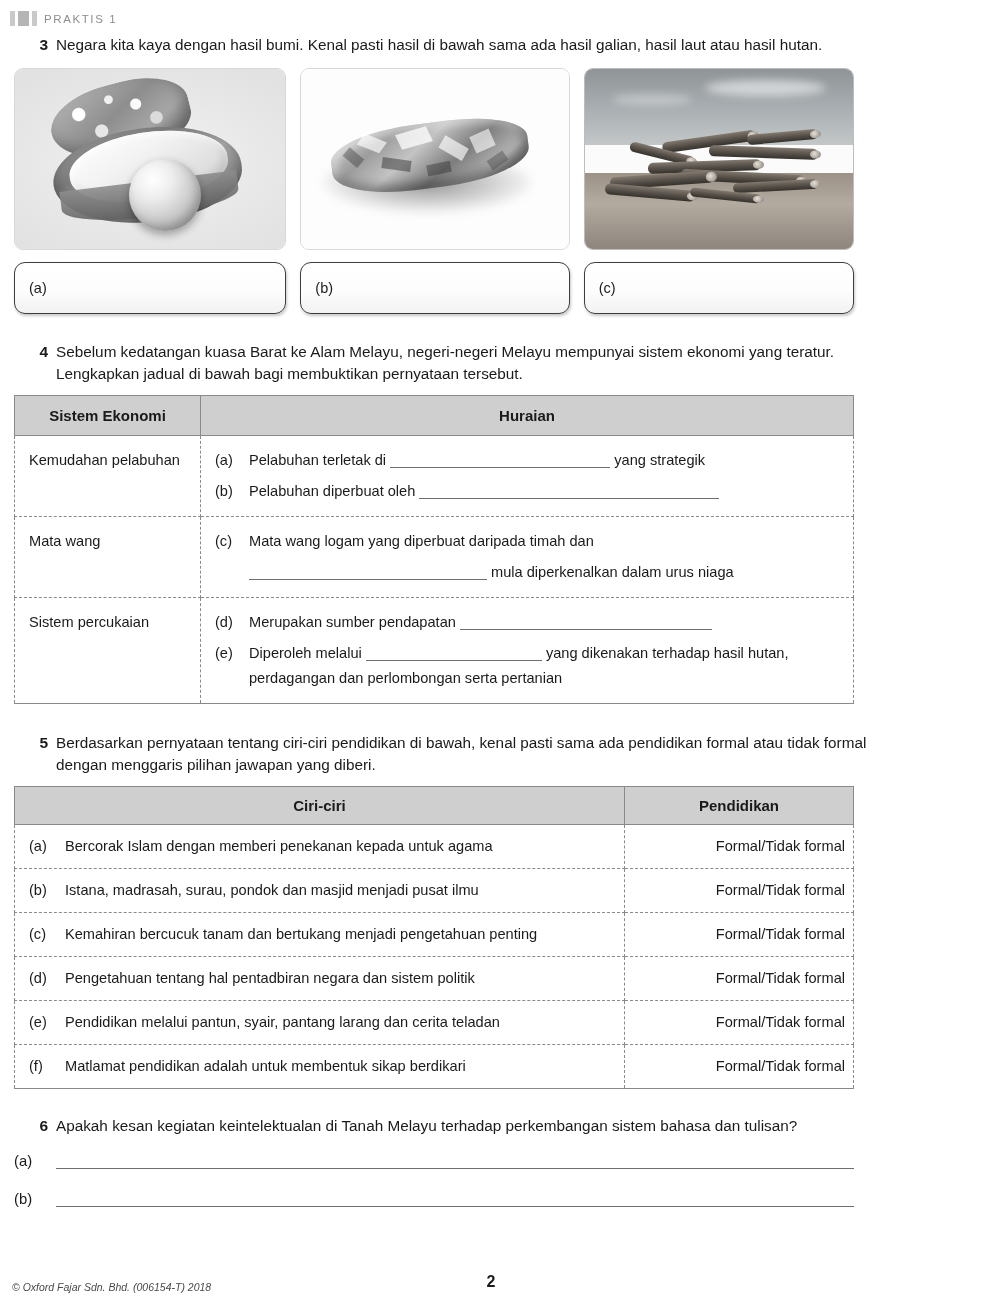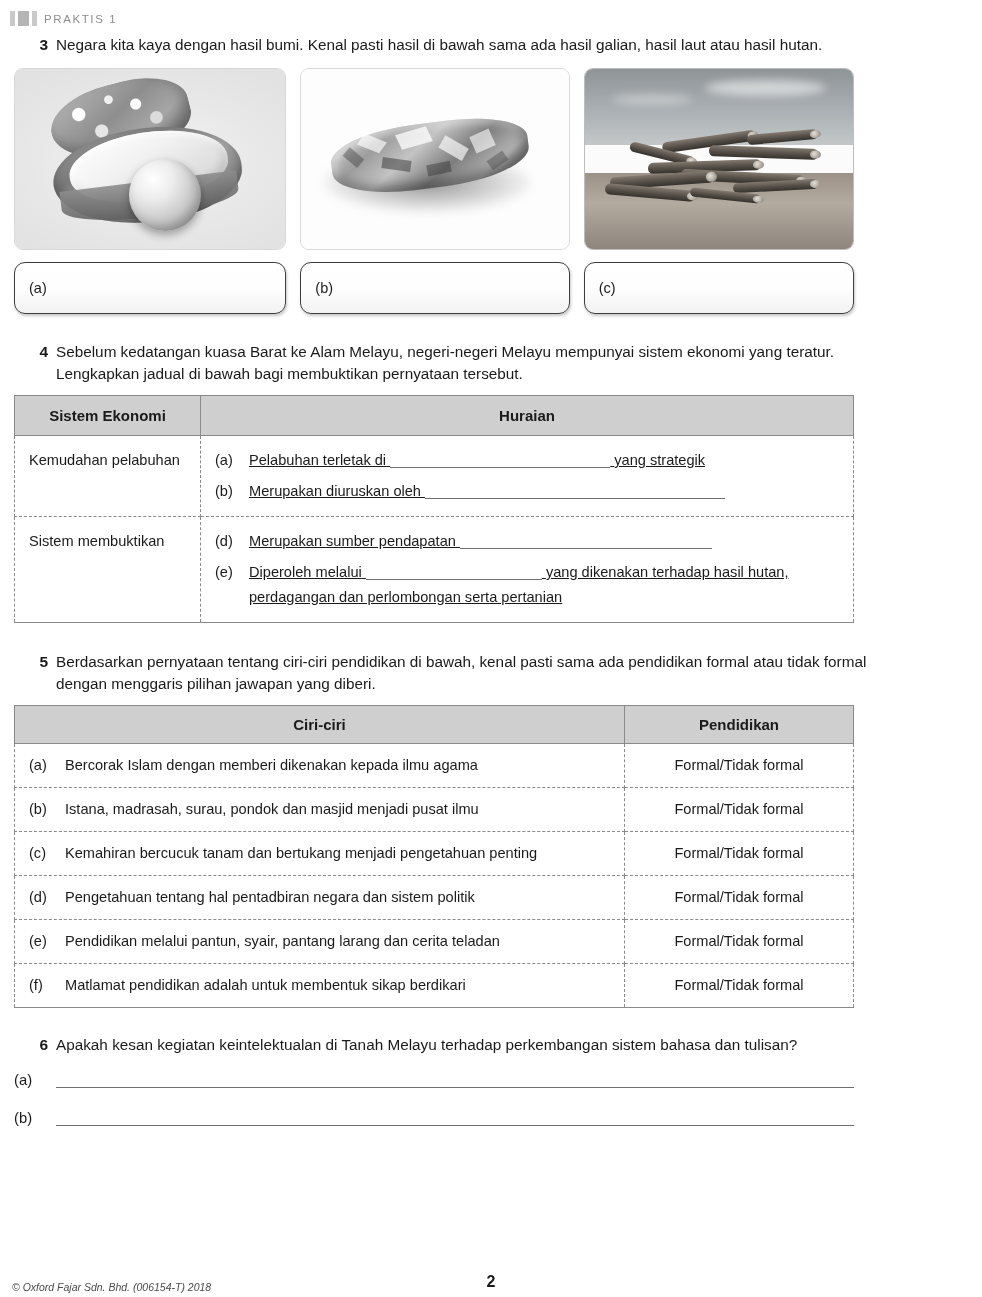--- a/index.html
+++ b/index.html
@@ -214,21 +214,21 @@
     border-right: 1px dashed #8a8a8a;
     border-bottom: 1px dashed #8a8a8a;
     padding: 12px 8px 12px 14px;
     line-height: 25px;
   }
   .wb tbody tr:last-child td { border-bottom: 1px solid #8a8a8a; }
   .col-sys { width: 186px; }
   .item { display: flex; }
   .item + .item { margin-top: 6px; }
   .item .lbl { width: 34px; min-width: 34px; }
-  .item .txt { flex: 1; text-decoration: underline; }
+  .item .txt { flex: 1; }
   .blank {
     display: inline-block;
     border-bottom: 1.6px solid #6e6e6e;
     height: 15px;
     vertical-align: -3px;
   }
   .b-220 { width: 220px; }
   .b-250 { width: 252px; }
   .b-240 { width: 238px; }
   .b-300 { width: 300px; }
@@ -237,21 +237,21 @@
   
   #q5 { margin-top: 28px; padding-left: 28px; }
   #q5 .q-body { padding-right: 84px; }
 
   .wb2 thead th { padding: 10px 19px; margin-top: 24px; }
   .wb2 tbody td {
     padding: 11px 8px 11px 14px;
     line-height: 21px;
   }
   .wb2 .col-ciri { width: 610px; }
-  .wb2 .col-pend { text-align: center; padding-left: 8px; }
+  .wb2 .col-pend { text-align: right; padding-left: 8px; }
   .wb2 .row-item { display: flex; }
   .wb2 .row-item .lbl { width: 36px; min-width: 36px; }
 
   
   #q6 { margin-top: 26px; padding-left: 28px; }
   #q6 .q-body { padding-right: 58px; }
   .q6-lines { margin: 16px 0 0 14px; width: 840px; }
   .q6-line { display: flex; align-items: flex-end; margin-bottom: 22px; }
   .q6-line .lbl { width: 42px; min-width: 42px; font-size: 14.8px; }
   .q6-line .rule { flex: 1; border-bottom: 1.6px solid #6e6e6e; height: 16px; }
@@ -381,30 +381,46 @@
           <span class="lbl">(a)</span>
           <span class="txt">
             <span>Pelabuhan terletak di</span>
             <span class="blank b-220"></span>
             <span>yang strategik</span>
           </span>
         </div>
         <div class="item">
           <span class="lbl">(b)</span>
           <span class="txt">
-            <span>Merupakan diuruskan oleh</span>
+            <span>Pelabuhan diperbuat oleh</span>
             <span class="blank b-300"></span>
           </span>
         </div>
       </td>
     </tr>
 
-
-    <tr>
-      <td class="col-sys">Sistem membuktikan</td>
+    <tr>
+      <td class="col-sys">Mata wang</td>
+      <td>
+        <div class="item">
+          <span class="lbl">(c)</span>
+          <span class="txt">Mata wang logam yang diperbuat daripada timah dan</span>
+        </div>
+        <div class="item">
+          <span class="lbl"></span>
+          <span class="txt">
+            <span class="blank b-240"></span>
+            <span>mula diperkenalkan dalam urus niaga</span>
+          </span>
+        </div>
+      </td>
+    </tr>
+
+    <tr>
+      <td class="col-sys">Sistem percukaian</td>
       <td>
         <div class="item">
           <span class="lbl">(d)</span>
           <span class="txt">
             <span>Merupakan sumber pendapatan</span>
             <span class="blank b-250"></span>
           </span>
         </div>
         <div class="item">
           <span class="lbl">(e)</span>
@@ -429,21 +445,21 @@
     <tr>
       <th class="col-ciri sep-right">Ciri-ciri</th>
       <th>Pendidikan</th>
     </tr>
   </thead>
   <tbody>
     <tr>
       <td class="col-ciri">
         <div class="row-item">
           <span class="lbl">(a)</span>
-          <span class="txt">Bercorak Islam dengan memberi dikenakan kepada ilmu agama</span>
+          <span class="txt">Bercorak Islam dengan memberi penekanan kepada untuk agama</span>
         </div>
       </td>
       <td class="col-pend">Formal/Tidak formal</td>
     </tr>
     <tr>
       <td class="col-ciri">
         <div class="row-item">
           <span class="lbl">(b)</span>
           <span class="txt">Istana, madrasah, surau, pondok dan masjid menjadi pusat ilmu</span>
         </div>

